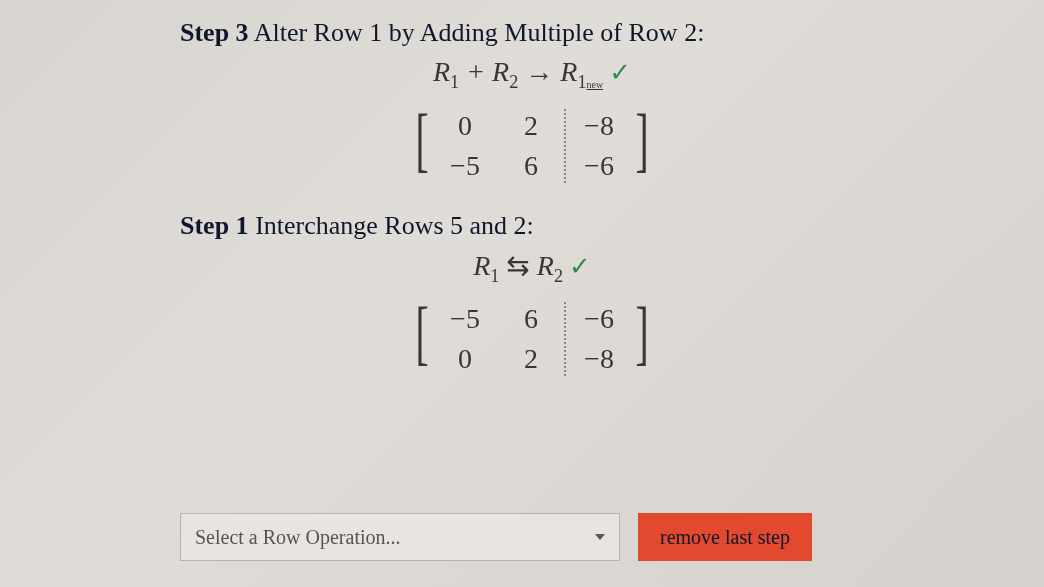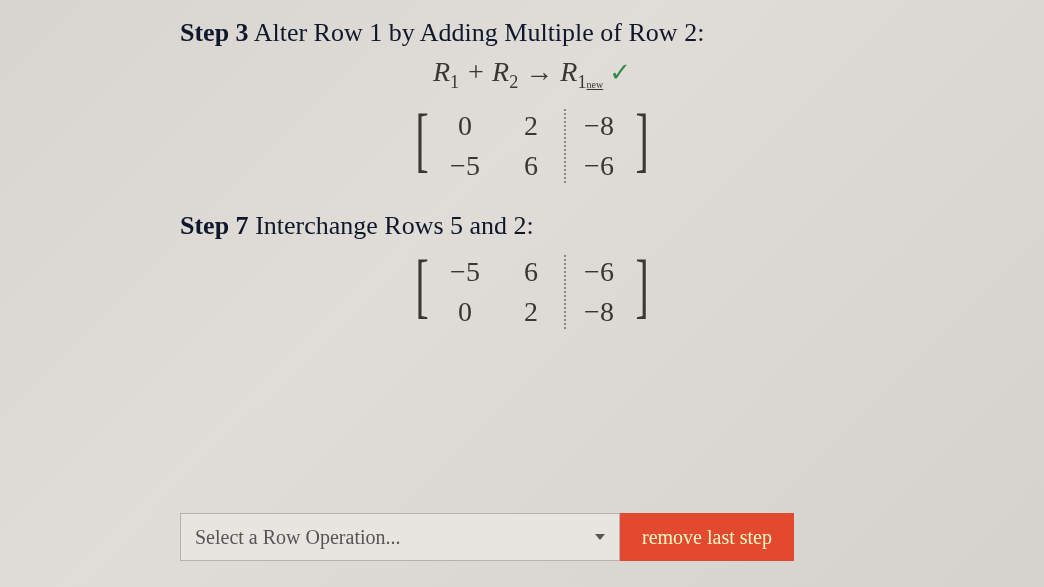--- a/index.html
+++ b/index.html
@@ -78,20 +78,21 @@
     min-width: 38px;
     text-align: center;
     line-height: 34px;
   }
   .controls {
     position: absolute;
     bottom: 26px;
     left: 180px;
     right: 60px;
     display: flex;
+    gap: 18px;
     align-items: stretch;
   }
   .select-box {
     flex: 1;
     max-width: 440px;
     height: 48px;
     border: 1px solid #b8b2ac;
     background: #e8e4e0;
     display: flex;
     align-items: center;
@@ -105,21 +106,21 @@
   .chevron {
     width: 0; height: 0;
     border-left: 5px solid transparent;
     border-right: 5px solid transparent;
     border-top: 6px solid #555;
   }
   .remove-btn {
     height: 48px;
     padding: 0 22px;
     background: #e2492f;
-    color: #fef9c3;
+    color: #0f172a;
     border: none;
     font-family: Georgia, serif;
     font-size: 20px;
     display: flex;
     align-items: center;
     cursor: pointer;
   }
 </style>
 </head>
 <body>
@@ -149,23 +150,26 @@
         <div class="mat-col augment">
           <div class="cell">−8</div>
           <div class="cell">−6</div>
         </div>
       </div>
       <div class="bracket">]</div>
     </div>
   </div>
 
   <div class="step-heading">
-    <b>Step 7</b><span> Interchange Rows 5 and 2:</span>
-  </div>
-
+    <b>Step 1</b><span> Interchange Rows 5 and 2:</span>
+  </div>
+
+  <div class="formula-line">
+    <span>R</span><sub>1</sub><span class="arrow"> ⇆ </span><span>R</span><sub>2</sub><span class="check">✓</span>
+  </div>
 
   <div class="matrix-wrap">
     <div class="matrix">
       <div class="bracket">[</div>
       <div class="mat-cols">
         <div class="mat-col">
           <div class="cell">−5</div>
           <div class="cell">0</div>
         </div>
         <div class="mat-col">

